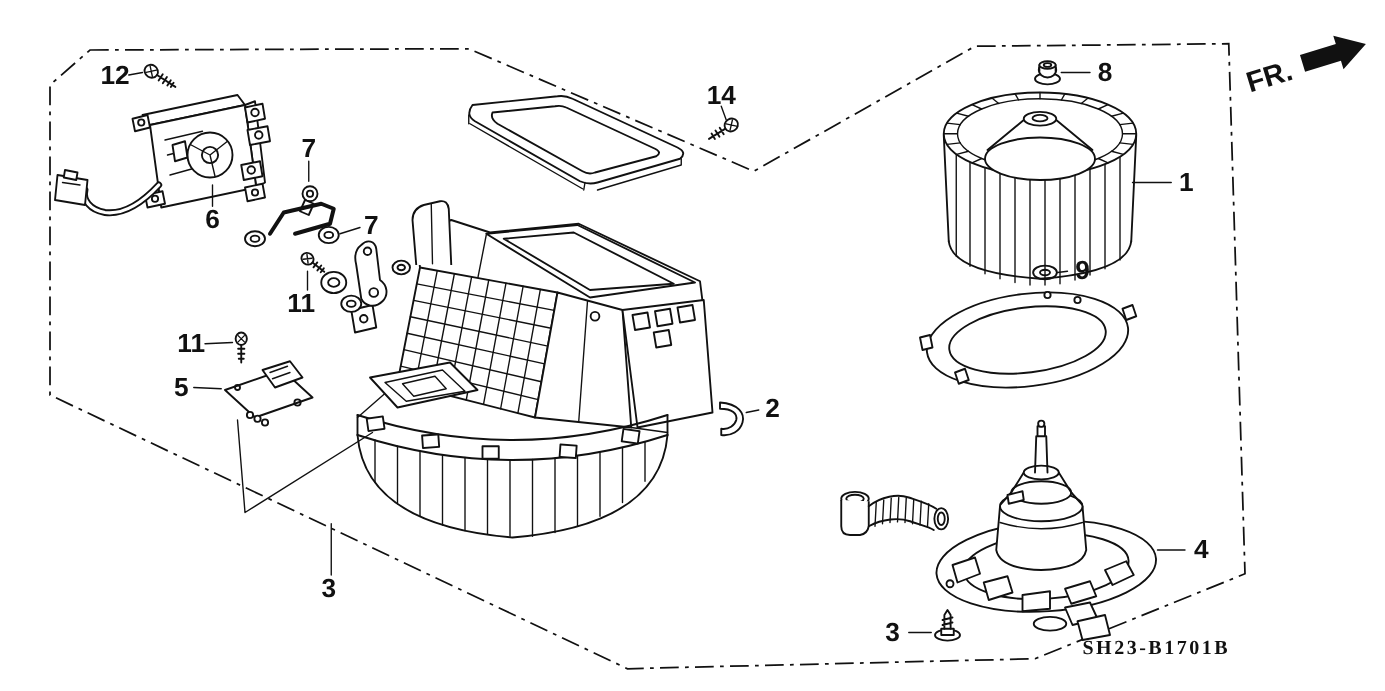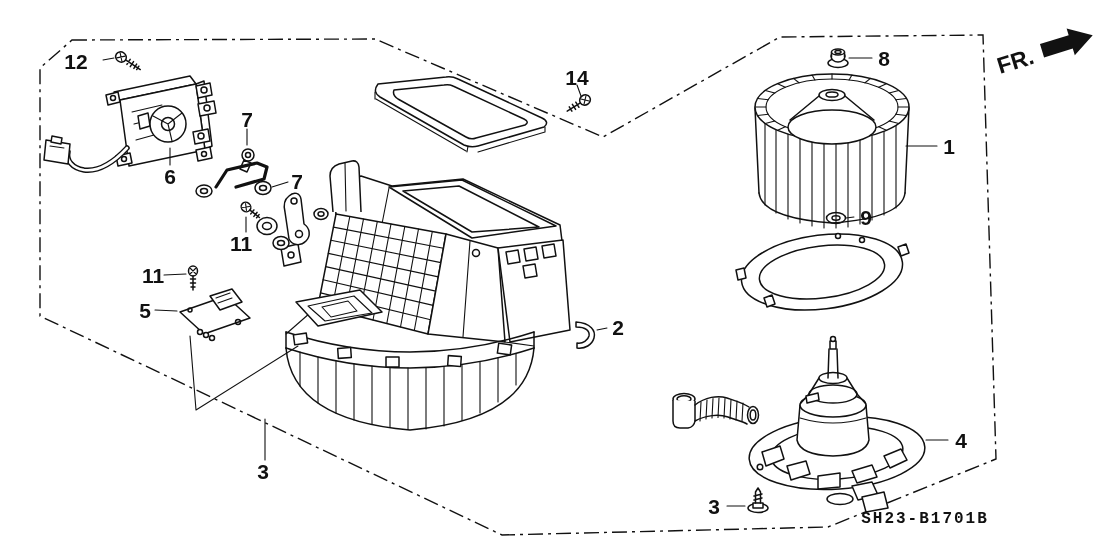--- a/index.html
+++ b/index.html
@@ -2,21 +2,21 @@
 <html><head>
 <meta charset="utf-8">
 <style>
   html,body{margin:0;padding:0;background:#fff;}
   .stage{position:relative;width:1108px;height:553px;background:#fff;overflow:hidden;
          font-family:"Liberation Sans",sans-serif;}
   .stage svg{position:absolute;left:0;top:0;}
   .callout{position:absolute;transform:translate(-50%,-50%);font-weight:bold;
            font-size:21px;color:#111;line-height:1;user-select:none;}
   .code{position:absolute;left:925px;top:519px;transform:translate(-50%,-50%);
-        font-family:Liberation Mono, monospace;font-size:16px;
+        font-family:Liberation Serif, serif;font-size:16px;
         font-weight:bold;letter-spacing:2px;color:#111;}
   .ln{fill:none;stroke:#111;stroke-width:1.5;stroke-linejoin:round;stroke-linecap:round;}
   .wh{fill:#fff;stroke:#111;stroke-width:1.5;stroke-linejoin:round;}
   .thin{fill:none;stroke:#111;stroke-width:1.1;stroke-linejoin:round;stroke-linecap:round;}
   .borderln{fill:none;stroke:#111;stroke-width:1.4;stroke-dasharray:15 5 3 5;}
   .blk{fill:#111;stroke:none;}
   .frtext{font-family:"Liberation Sans",sans-serif;font-weight:bold;font-size:23px;fill:#111;}
 </style>
 </head>
 <body>
@@ -261,17 +261,17 @@
   <div class="callout" style="left:961px;top:440px">4</div>
   <div class="callout" style="left:145px;top:310px">5</div>
   <div class="callout" style="left:170px;top:176px">6</div>
   <div class="callout" style="left:247px;top:119px">7</div>
   <div class="callout" style="left:297px;top:181px">7</div>
   <div class="callout" style="left:884px;top:58px">8</div>
   <div class="callout" style="left:866px;top:217px">9</div>
   <div class="callout" style="left:577px;top:77px">14</div>
   <div class="callout" style="left:241px;top:243px">11</div>
   <div class="callout" style="left:153px;top:275px">11</div>
-  <div class="callout" style="left:76px;top:61px">12</div>
+  <div class="callout" style="left:92px;top:61px">12</div>
   <div class="callout" style="left:714px;top:506px">3</div>
 
   <div class="code">SH23-B1701B</div>
 </div>
 
 </body></html>

